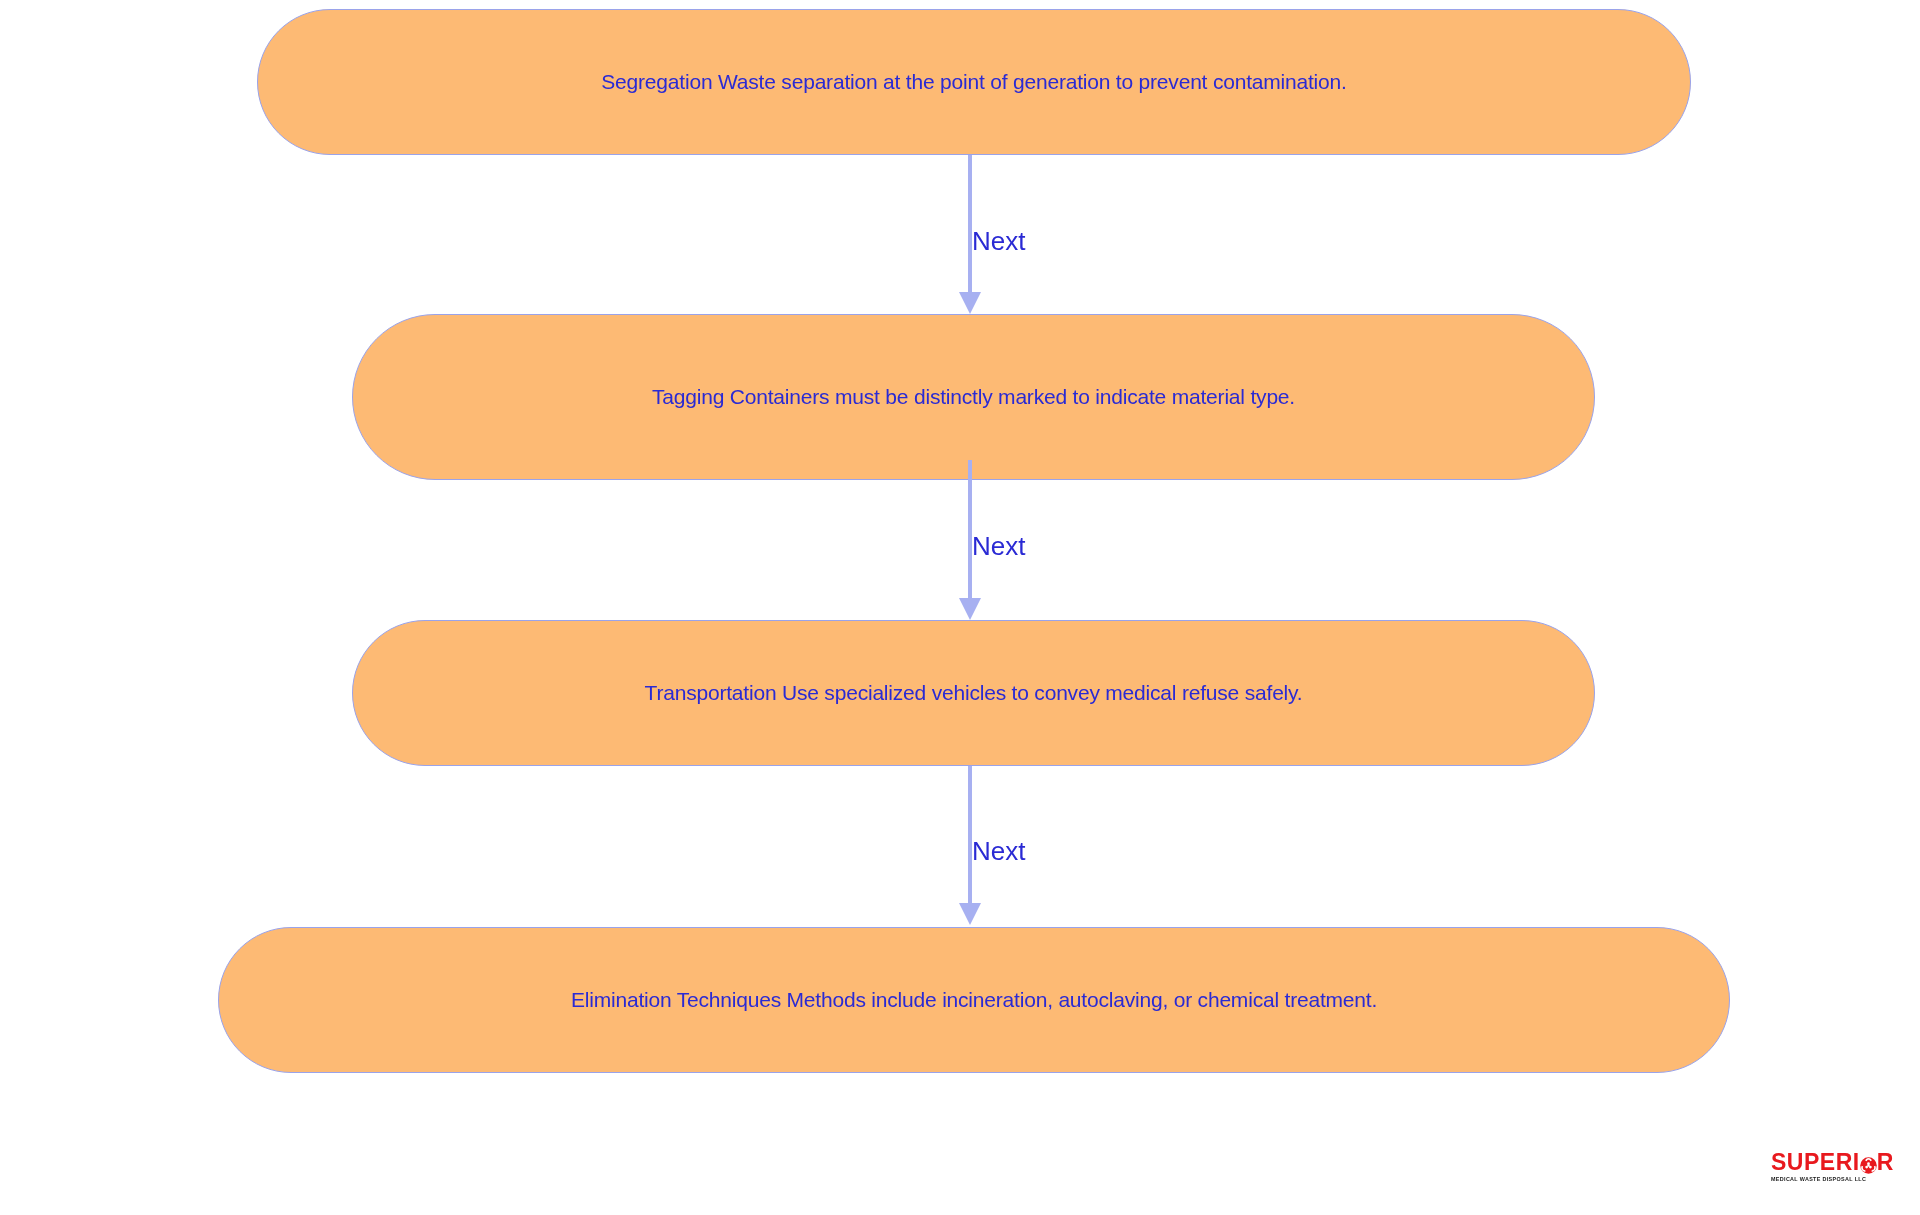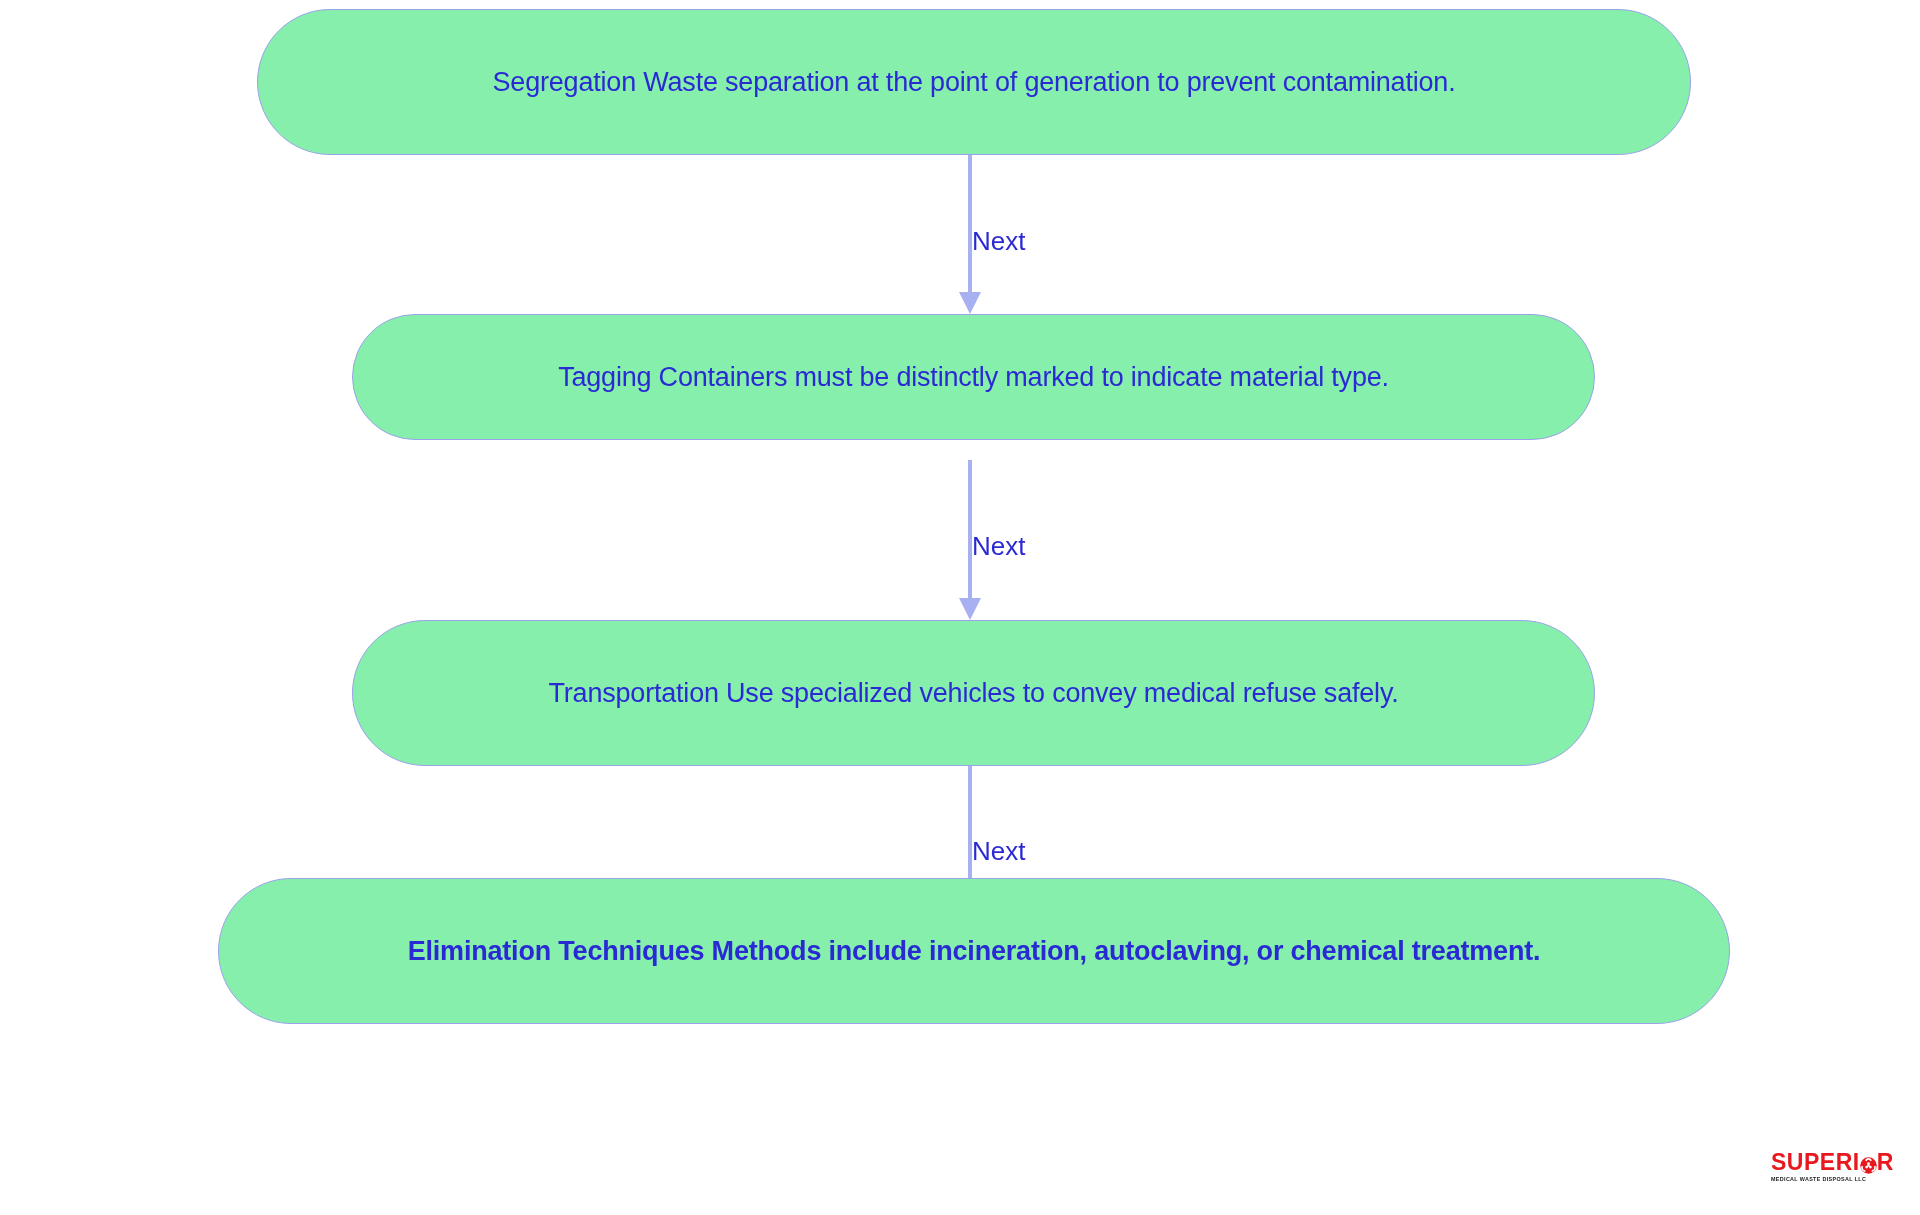--- a/index.html
+++ b/index.html
@@ -20,40 +20,40 @@
     position: absolute;
     inset: 0;
     width: 1920px;
     height: 1215px;
   }
 
   
   .node {
     position: absolute;
     box-sizing: border-box;
-    background: #86efac;
+    background: #fdba74;
     border: 1.6px solid #9aa3ea;
     border-radius: 999px;
     display: flex;
     align-items: center;
     justify-content: center;
     text-align: center;
     color: #2a2ad4;
-    font-size: 27px;
+    font-size: 21px;
     font-weight: 400;
     letter-spacing: -0.2px;
     line-height: 1.2;
     padding: 4px 42px;
     white-space: nowrap;
   }
 
   .node-1 { left: 257px; top: 9px;    width: 1434px; height: 146px; }
-  .node-2 { left: 352px; top: 314px;  width: 1243px; height: 126px; }
+  .node-2 { left: 352px; top: 314px;  width: 1243px; height: 166px; }
   .node-3 { left: 352px; top: 620px;  width: 1243px; height: 146px; }
-  .node-4 { left: 218px; top: 878px;  width: 1512px; height: 146px; font-weight: bold; }
+  .node-4 { left: 218px; top: 927px;  width: 1512px; height: 146px; }
 
   
   .connector {
     position: absolute;
     left: 966px;
     width: 8px;
   }
   .connector .stem {
     position: absolute;
     left: 2px;

